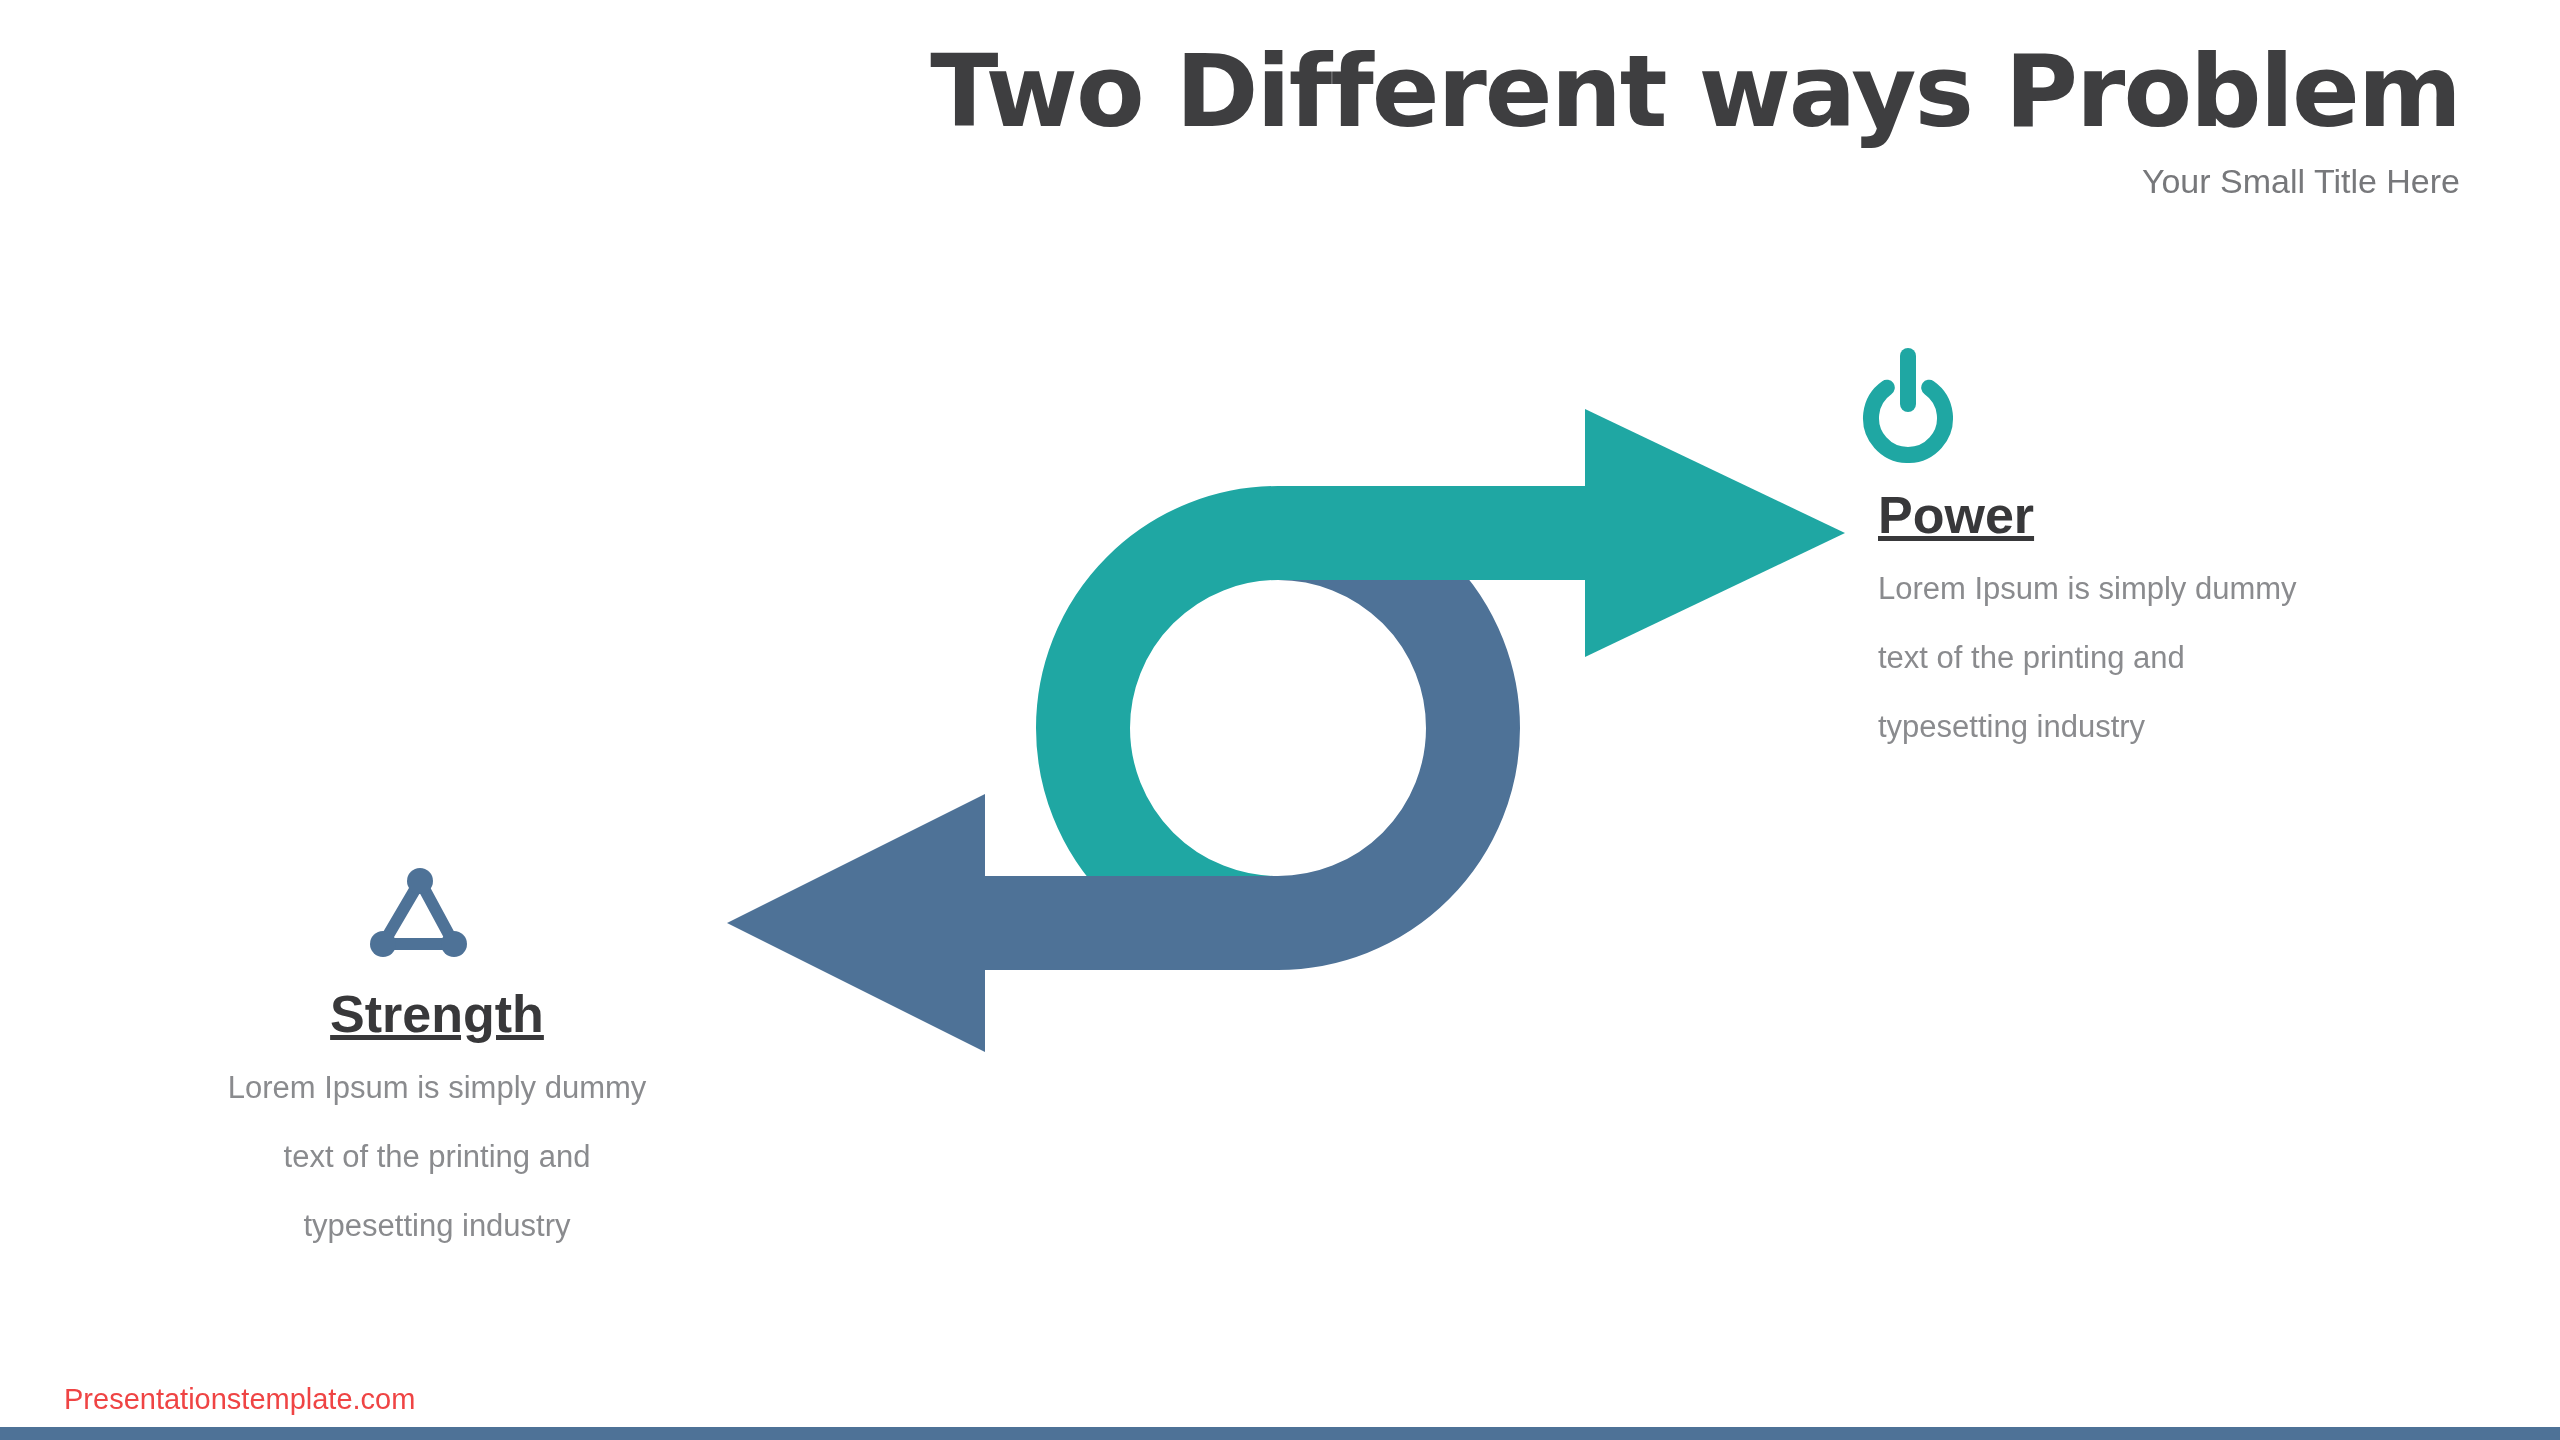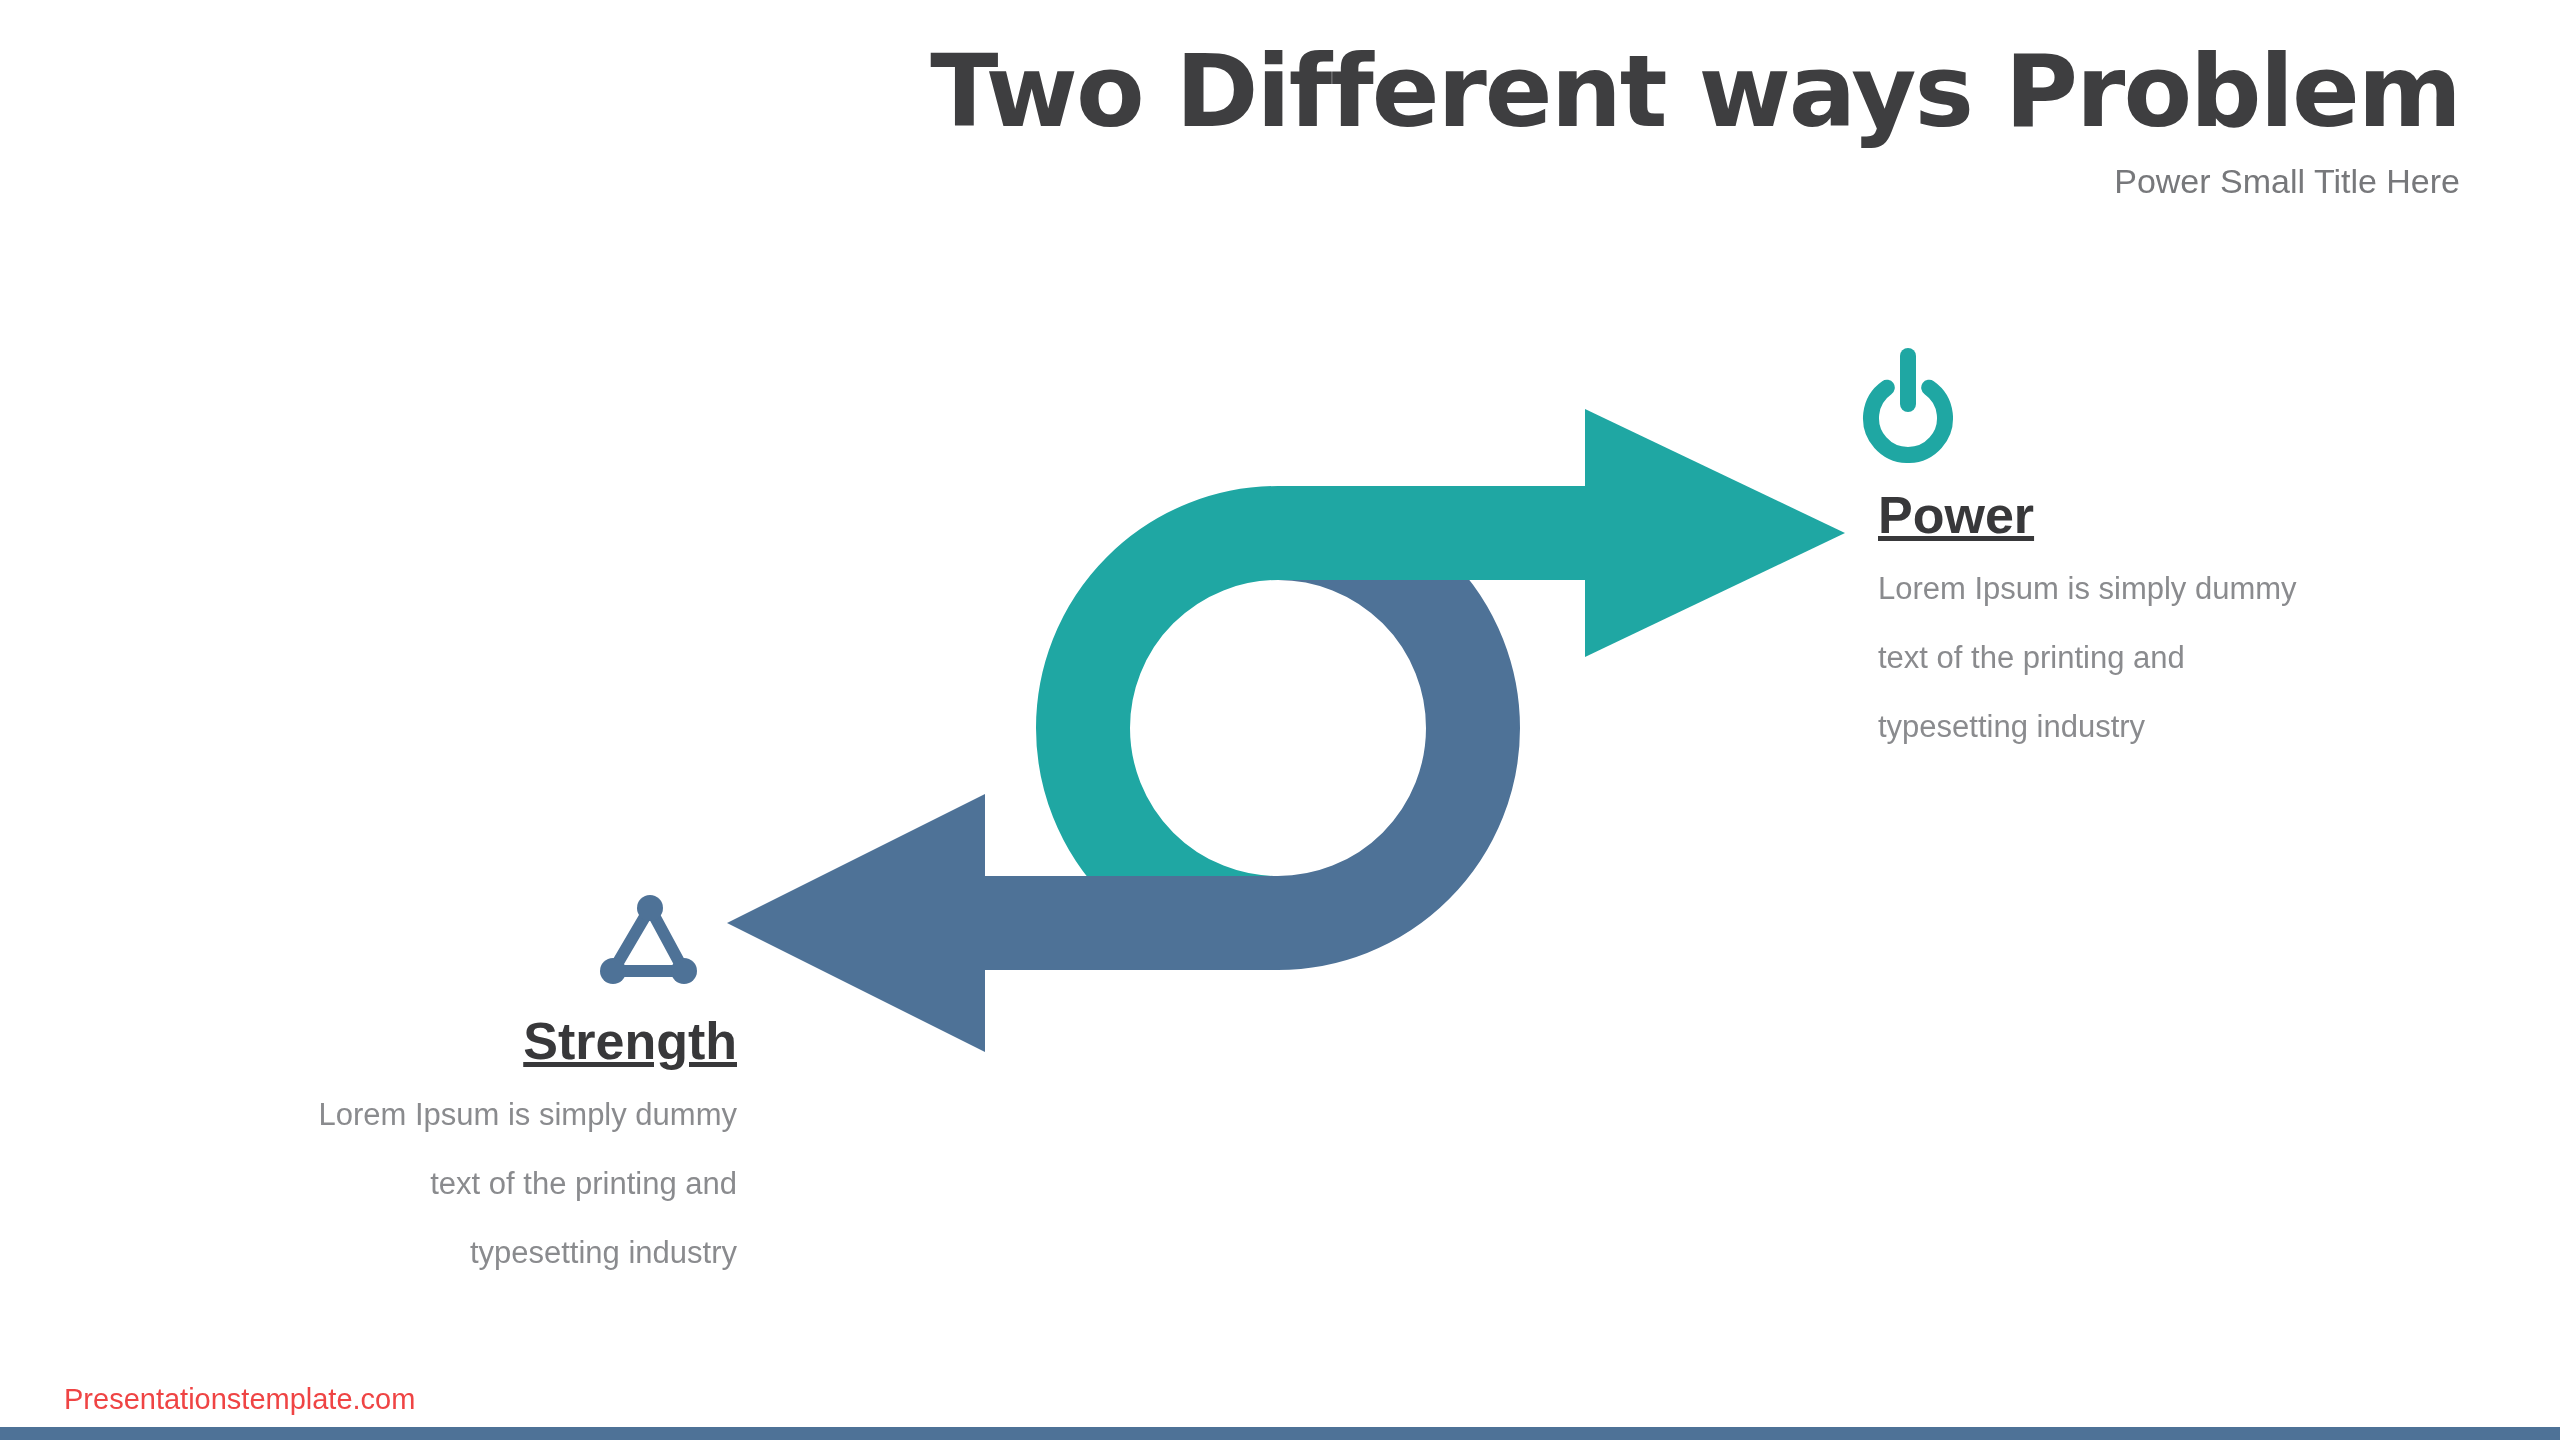--- a/index.html
+++ b/index.html
@@ -74,22 +74,22 @@
     left: 1862px;
     top: 346px;
     text-align: left;
   }
   #power-item .item-icon { margin-left: 0px; margin-bottom: 24px; }
   #power-item .item-label { margin-left: 16px; }
   #power-item .item-desc  { margin-left: 16px; }
 
   #strength-item {
     right: 1823px;
-    top: 893px;
-    text-align: right;
+    top: 866px;
+    text-align: center;
     width: 600px;
   }
   #strength-item .item-icon {
     margin: 0 39px 18px auto; 
     display: inline-block;
   }
 
   
   .footer-text {
     position: absolute;
@@ -108,21 +108,21 @@
     background: #4e7297;
   }
 </style>
 </head>
 <body>
 
 <div class="slide">
 
   <div class="header">
     <div class="title">Two Different ways Problem</div>
-    <div class="subtitle">Power Small Title Here</div>
+    <div class="subtitle">Your Small Title Here</div>
   </div>
 
   <svg class="loop-svg" viewBox="0 0 2560 1440">
 
     <path d="M 1278 533 A 195 195 0 0 0 1278 923" fill="none" stroke-width="94" stroke="#1fa7a3"></path>
 
     <path d="M 985 923 L 1278 923 A 195 195 0 0 0 1278 533" fill="none" stroke-width="94" stroke="#4e7297"></path>
 
     <polygon points="985,794 727,923 985,1052" fill="#4e7297"></polygon>
 

